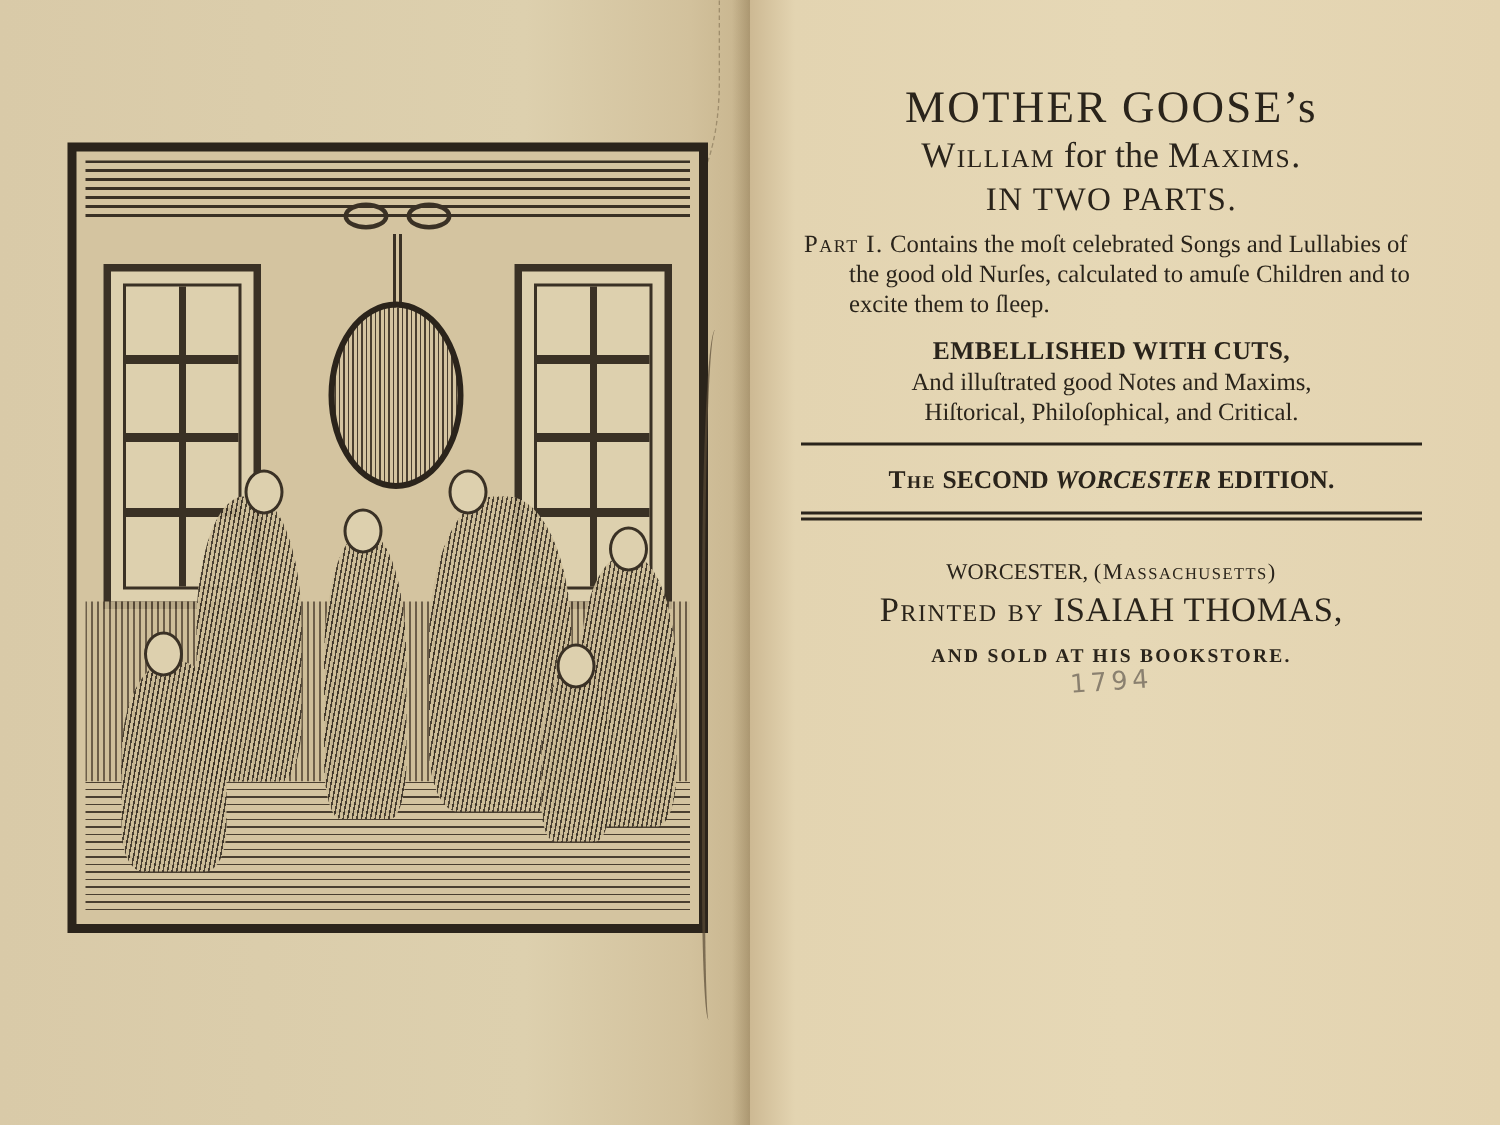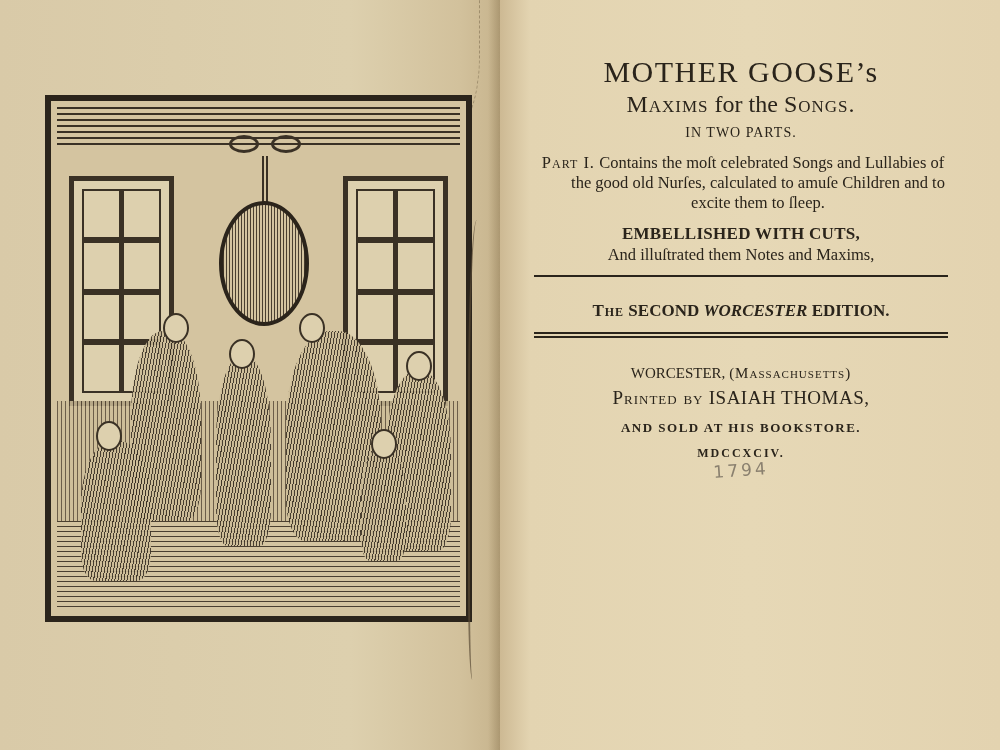--- a/index.html
+++ b/index.html
@@ -62,32 +62,32 @@
   .head { position: absolute; width: 26px; height: 30px; border-radius: 50%;
     background: #ddd0ae; border: 2px solid #3a3125; }
 
   
   .title-page { position: absolute; left: 532px; top: 55px; width: 418px; text-align: center; }
   .t1 { font-size: 30px; letter-spacing: 1.5px; line-height: 34px; }
   .t2 { font-size: 40px; letter-spacing: 20px; line-height: 44px; margin-top: 0px; padding-left: 12px; }
   .t3 { font-size: 19px; letter-spacing: 8px; line-height: 24px; margin-top: 6px; }
   .t4 { font-size: 24px; line-height: 30px; }
   .sc { font-variant: small-caps; letter-spacing: 1px; }
-  .t5 { font-size: 14px; letter-spacing: 1px; line-height: 28px; }
-  .para { font-size: 16.5px; line-height: 20px; text-align: center; margin-top: 6px;
+  .t5 { font-size: 22px; letter-spacing: 1px; line-height: 28px; }
+  .para { font-size: 16.5px; line-height: 20px; text-align: left; margin-top: 6px;
     padding-left: 34px; text-indent: -30px; }
   .para .lead { font-variant: small-caps; letter-spacing: 1px; }
   .emb { font-size: 17px; font-weight: bold; line-height: 22px; margin-top: 10px; letter-spacing: 0.3px; text-align: center; }
   .illus { font-size: 16.5px; line-height: 20px; }
   .rule { height: 0; border-top: 2px solid #2a241b; margin: 10px 2px 0; }
   .rule.double { border-top: 2px solid #2a241b; border-bottom: 2px solid #2a241b; height: 6px; }
-  .edition { font-size: 17px; font-weight: bold; line-height: 22px; margin-top: 23px; }
+  .edition { font-size: 17px; font-weight: bold; line-height: 22px; margin-top: 12px; }
   .edition i { font-style: italic; }
   .place { font-size: 15px; line-height: 22px; margin-top: 24px; }
-  .printed { font-size: 19px; line-height: 28px; letter-spacing: 0.5px; }
+  .printed { font-size: 23px; line-height: 28px; letter-spacing: 0.5px; }
   .sold { font-size: 13px; font-weight: bold; letter-spacing: 1.5px; line-height: 20px; margin-top: 6px; }
   .year-roman { font-size: 12px; font-weight: bold; letter-spacing: 2px; line-height: 18px; margin-top: 6px; }
   .year-hand { font-family: "DejaVu Sans", sans-serif; font-size: 17px; color: #8a806f; letter-spacing: 3px; margin-top: -2px; transform: rotate(-4deg); padding-left: 0px; }
 </style>
 </head>
 <body>
 
 <div class="spread">
   <div class="page-left">
     <div class="stain"></div>
@@ -119,36 +119,36 @@
     <div class="tear"></div>
   </div>
 
   <div class="gutter"></div>
 
   <div class="page-right"></div>
 
   <div class="title-page">
     <div class="t1">MOTHER GOOSE’s</div>
     <div class="t4">
-      <span class="sc">Maxims</span><span> for the </span><span class="sc">Songs.</span>
+      <span class="sc">William</span><span> for the </span><span class="sc">Maxims.</span>
     </div>
     <div class="t5">IN TWO PARTS.</div>
     <div class="para">
       <span class="lead">Part I.</span><span> Contains the moſt celebrated Songs and Lullabies of the good old Nurſes, calculated to amuſe Children and to excite them to ſleep.</span>
     </div>
     <div class="emb">EMBELLISHED WITH CUTS,</div>
-    <div class="illus">And illuſtrated them Notes and Maxims,</div>
+    <div class="illus">And illuſtrated good Notes and Maxims,</div>
+    <div class="illus">Hiſtorical, Philoſophical, and Critical.</div>
     <div class="rule"></div>
     <div class="edition">
       <span class="sc">The</span><span> SECOND </span><i>WORCESTER</i><span> EDITION.</span>
     </div>
     <div class="rule double"></div>
     <div class="place">
       <span>WORCESTER, </span><span class="sc">(Massachusetts)</span>
     </div>
     <div class="printed">
       <span class="sc">Printed by</span><span> ISAIAH THOMAS,</span>
     </div>
     <div class="sold">AND SOLD AT HIS BOOKSTORE.</div>
-    <div class="year-roman">MDCCXCIV.</div>
     <div class="year-hand">1794</div>
   </div>
 </div>
 
 </body></html>

